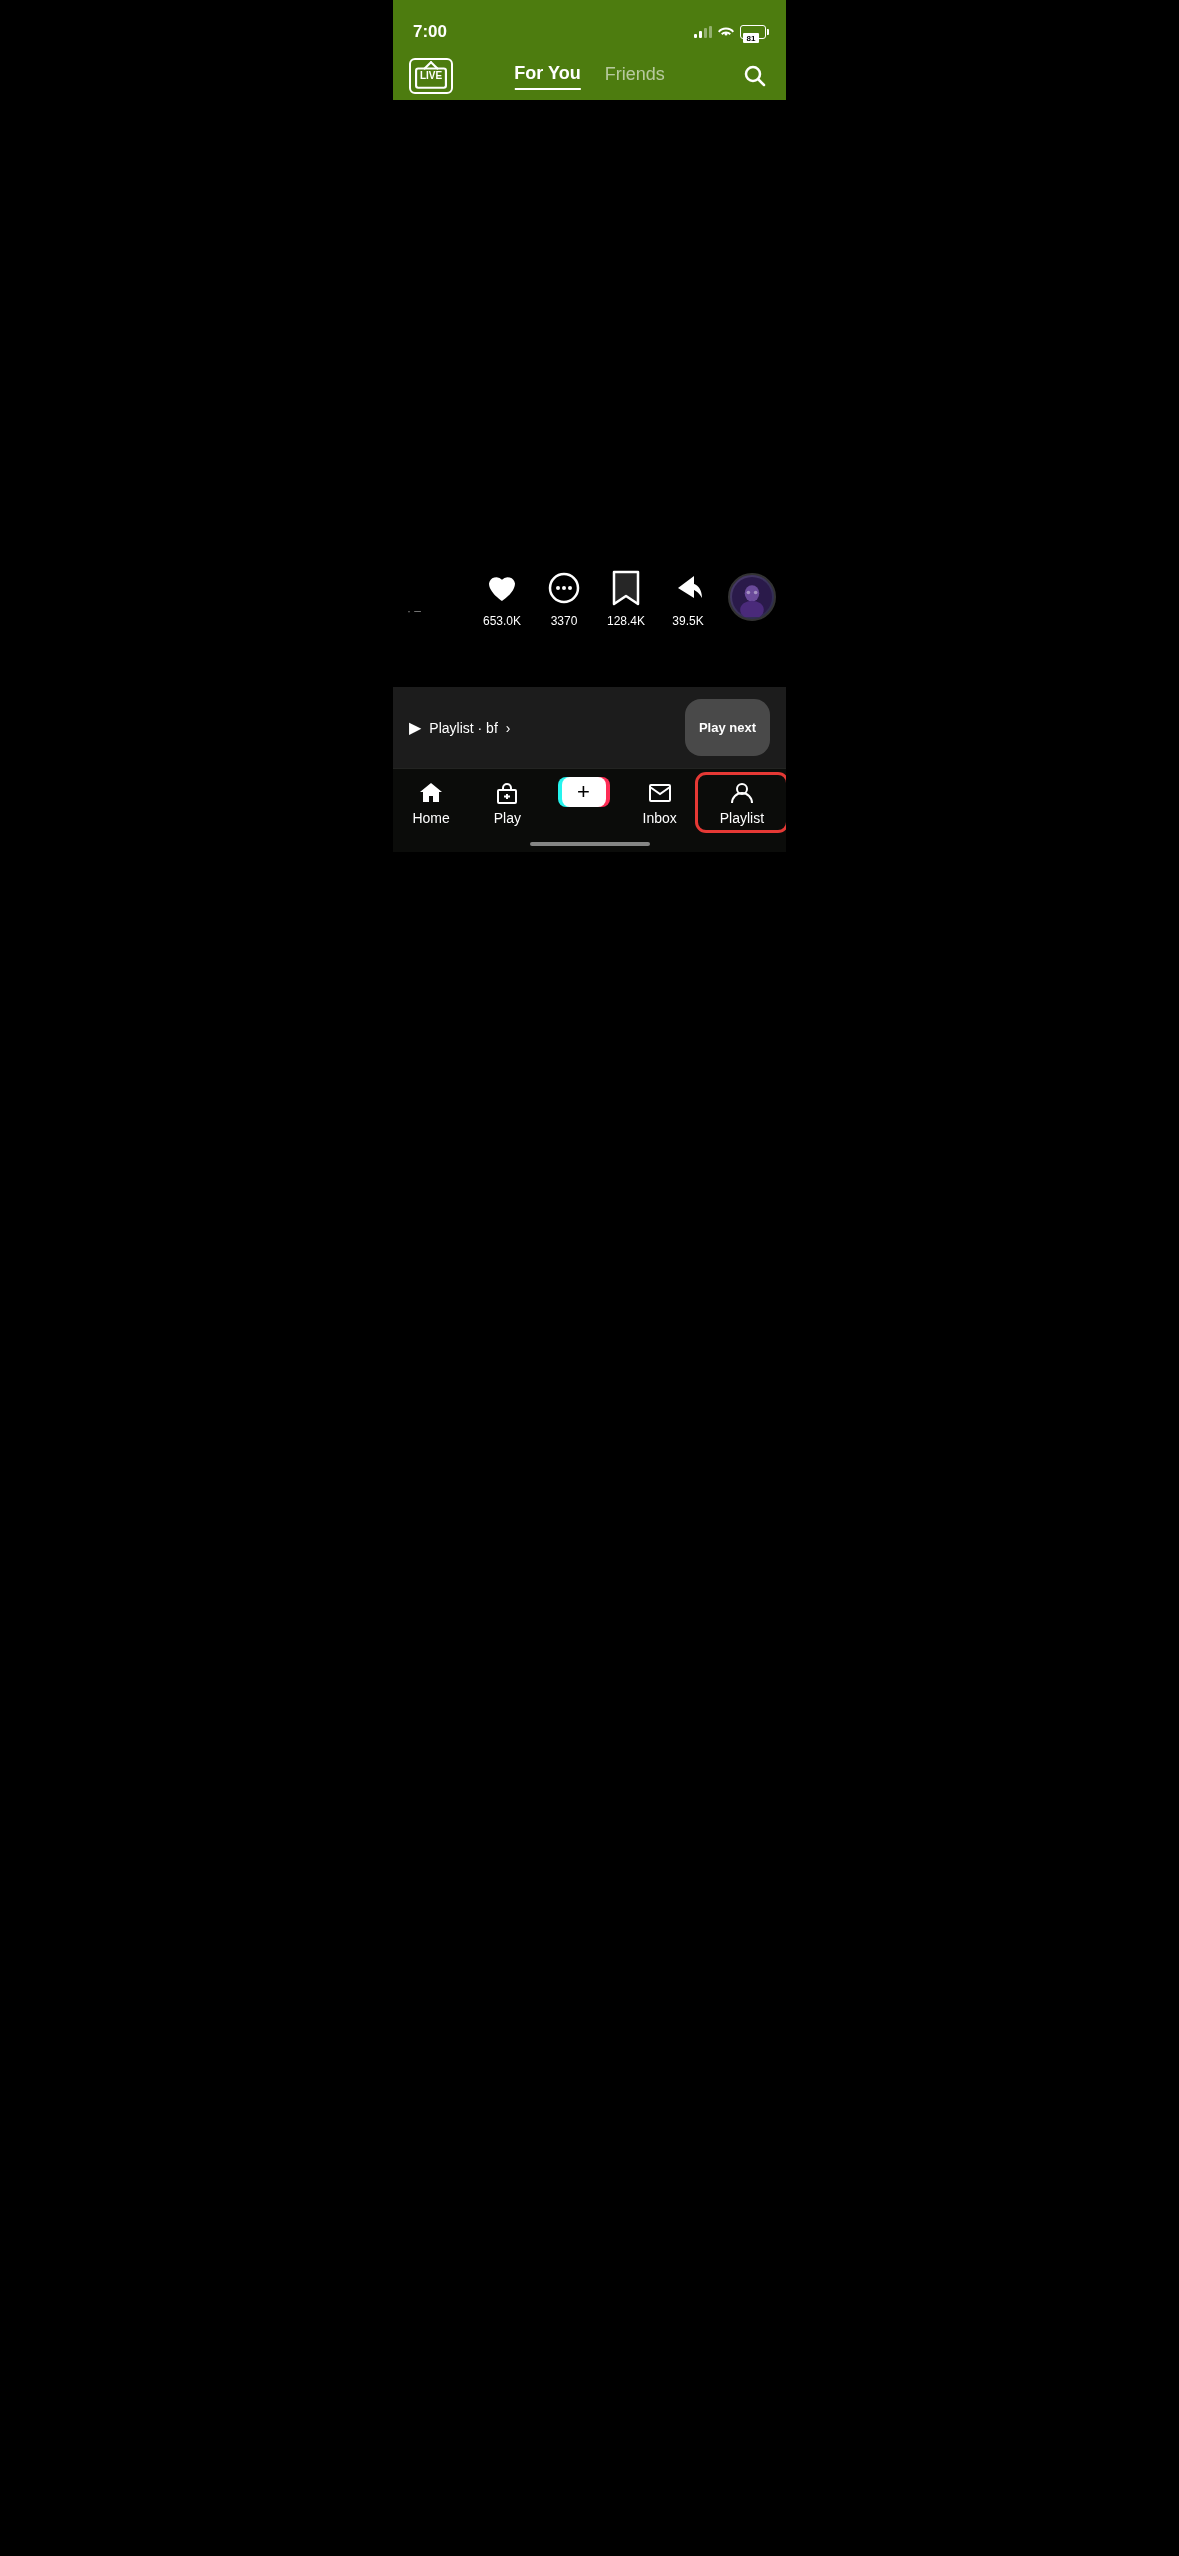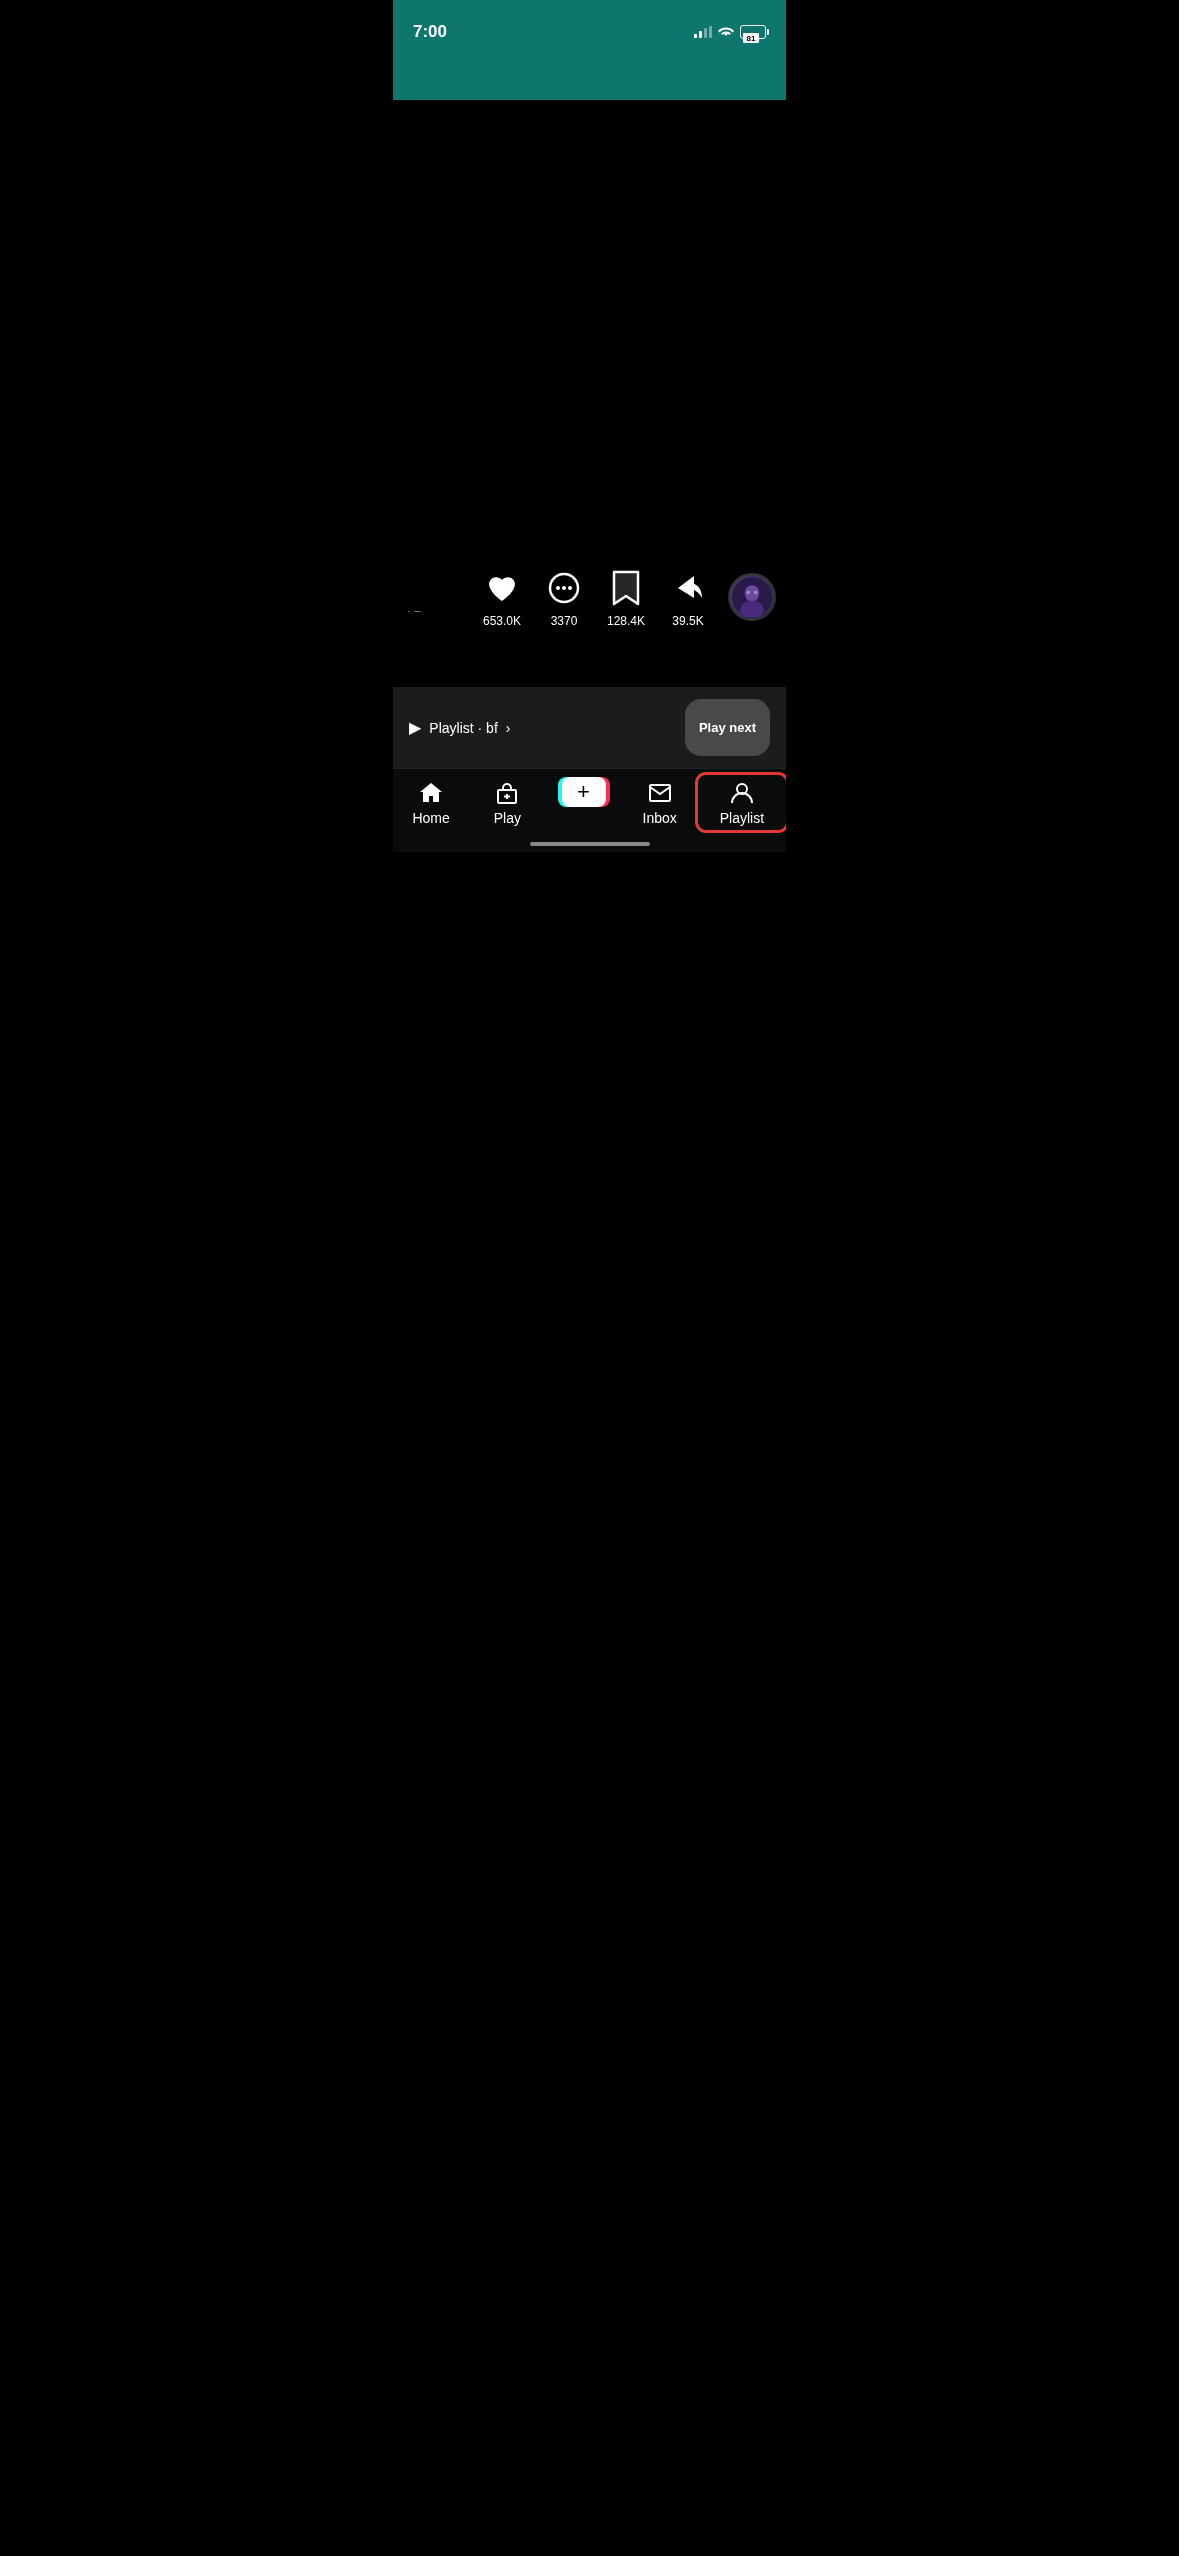--- a/index.html
+++ b/index.html
@@ -326,21 +326,21 @@
       bottom: 150px;
       left: 14px;
       color: rgba(255,255,255,0.5);
       font-size: 12px;
     }
 
     .page-wrapper {
       position: relative;
       width: 393px;
       height: 852px;
-      background: #0f766e;
+      background: #4d7c0f;
       overflow: hidden;
     }
   </style>
 </head>
 <body>
 
 <div class="page-wrapper">
 
   <div class="status-bar">
     <span class="status-time">7:00</span>
@@ -360,20 +360,44 @@
       </span>
       <div class="battery-container">
         <div class="battery-fill">
           <span style="font-size:8px;font-weight:700;color:#000">81</span>
         </div>
         <div class="battery-tip"></div>
       </div>
     </div>
   </div>
 
+  <div class="top-nav">
+
+    <div class="live-icon">
+      <svg width="32" height="30" viewBox="0 0 32 30" fill="none" style="position:absolute;width:100%;height:100%;">
+
+        <rect x="2" y="8" width="28" height="18" rx="2" stroke="white" stroke-width="2" fill="none"></rect>
+        <line x1="16" y1="2" x2="10" y2="8" stroke="white" stroke-width="2" stroke-linecap="round"></line>
+        <line x1="16" y1="2" x2="22" y2="8" stroke="white" stroke-width="2" stroke-linecap="round"></line>
+      </svg>
+      <span class="live-text" style="position:relative;z-index:1">LIVE</span>
+    </div>
+
+    <div class="nav-tabs">
+      <span class="nav-tab active">For You</span>
+      <span class="nav-tab">Friends</span>
+    </div>
+
+    <button class="search-icon-btn">
+      <svg width="24" height="24" viewBox="0 0 24 24" fill="none">
+        <circle cx="11" cy="11" r="7" stroke="white" stroke-width="2.5"></circle>
+        <line x1="16.5" y1="16.5" x2="22" y2="22" stroke="white" stroke-width="2.5" stroke-linecap="round"></line>
+      </svg>
+    </button>
+  </div>
 
   <div class="main-content" style="position:absolute;top:100px;left:0;right:0;bottom:84px;background:#000;">
 
     <div class="right-actions">
 
       <div class="action-item">
         <div class="action-icon heart-icon">
           <svg width="36" height="36" viewBox="0 0 36 36">
             <path d="M18 31s-13-8.35-13-17.5A7.5 7.5 0 0118 9.7 7.5 7.5 0 0131 13.5C31 22.65 18 31 18 31z" fill="white"></path>
           </svg>

